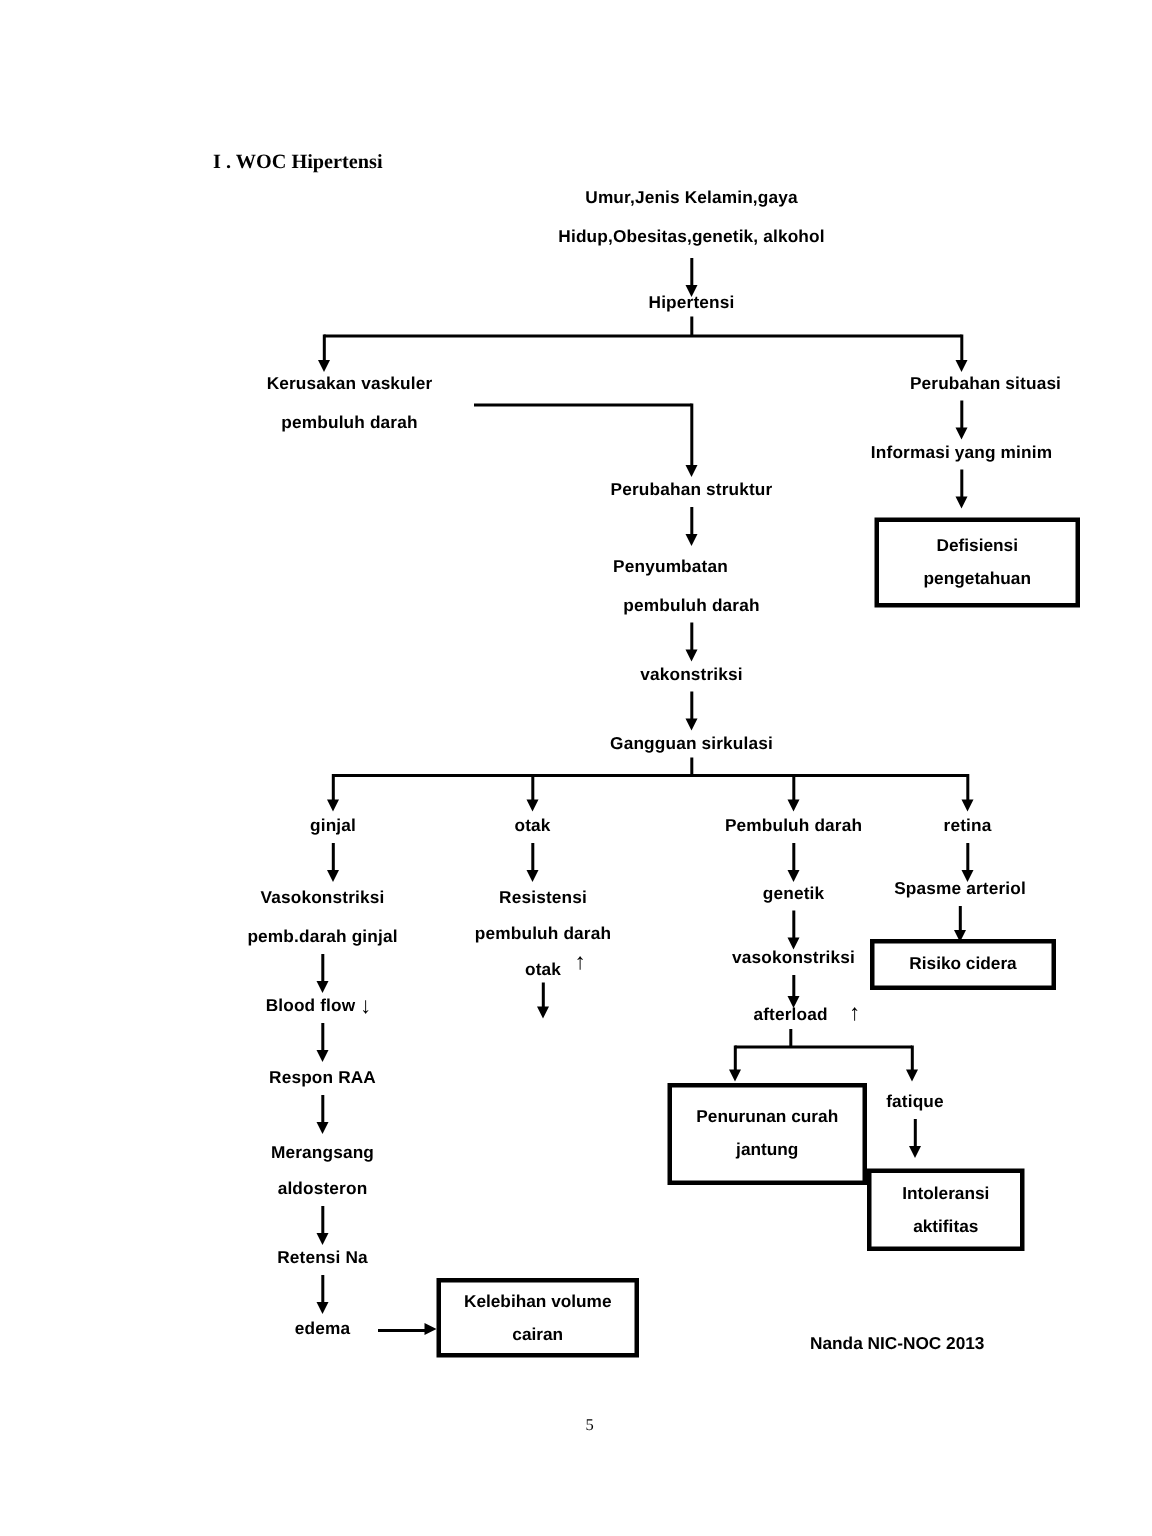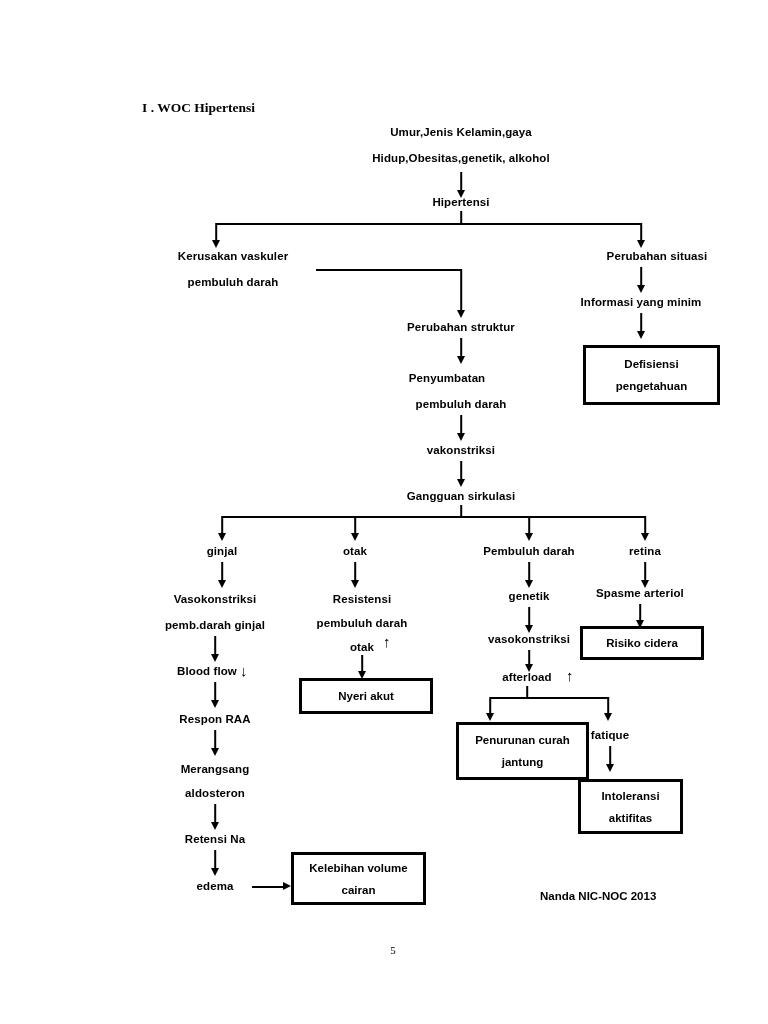--- a/index.html
+++ b/index.html
@@ -233,23 +233,20 @@
   <div class="arrowhead" style="left:355px; top:580px;"></div>
 
   <div class="node" style="left:362px; top:593px;">Resistensi</div>
   <div class="node" style="left:362px; top:617px;">pembuluh darah</div>
   <div class="node" style="left:362px; top:641px;">otak</div>
   <div class="glyph" style="left:383px; top:634px;">↑</div>
 
   <div class="vline" style="left:362px; top:655px; height:20px;"></div>
   <div class="arrowhead" style="left:362px; top:671px;"></div>
 
-  <div class="boxnode" style="left:299px; top:678px; width:134px; height:36px;">
-    <span>Nyeri akut</span>
-  </div>
 
   <div class="vline" style="left:529px; top:562px; height:22px;"></div>
   <div class="arrowhead" style="left:529px; top:580px;"></div>
 
   <div class="node" style="left:529px; top:590px;">genetik</div>
 
   <div class="vline" style="left:529px; top:607px; height:22px;"></div>
   <div class="arrowhead" style="left:529px; top:625px;"></div>
 
   <div class="node" style="left:529px; top:633px;">vasokonstriksi</div>
@@ -260,21 +257,21 @@
   <div class="node" style="left:527px; top:671px;">afterload</div>
   <div class="glyph" style="left:566px; top:668px;">↑</div>
 
   <div class="vline" style="left:527px; top:686px; height:12px;"></div>
   <div class="hline" style="left:490px; top:697px; width:118px;"></div>
   <div class="vline" style="left:490px; top:697px; height:18px;"></div>
   <div class="arrowhead" style="left:490px; top:713px;"></div>
   <div class="vline" style="left:608px; top:697px; height:18px;"></div>
   <div class="arrowhead" style="left:608px; top:713px;"></div>
 
-  <div class="boxnode" style="left:456px; top:722px; width:133px; height:58px;">
+  <div class="boxnode" style="left:445px; top:722px; width:133px; height:68px;">
     <span>Penurunan curah</span>
     <span>jantung</span>
   </div>
 
   <div class="node" style="left:610px; top:729px;">fatique</div>
 
   <div class="vline" style="left:610px; top:746px; height:22px;"></div>
   <div class="arrowhead" style="left:610px; top:764px;"></div>
 
   <div class="boxnode" style="left:578px; top:779px; width:105px; height:55px;">

